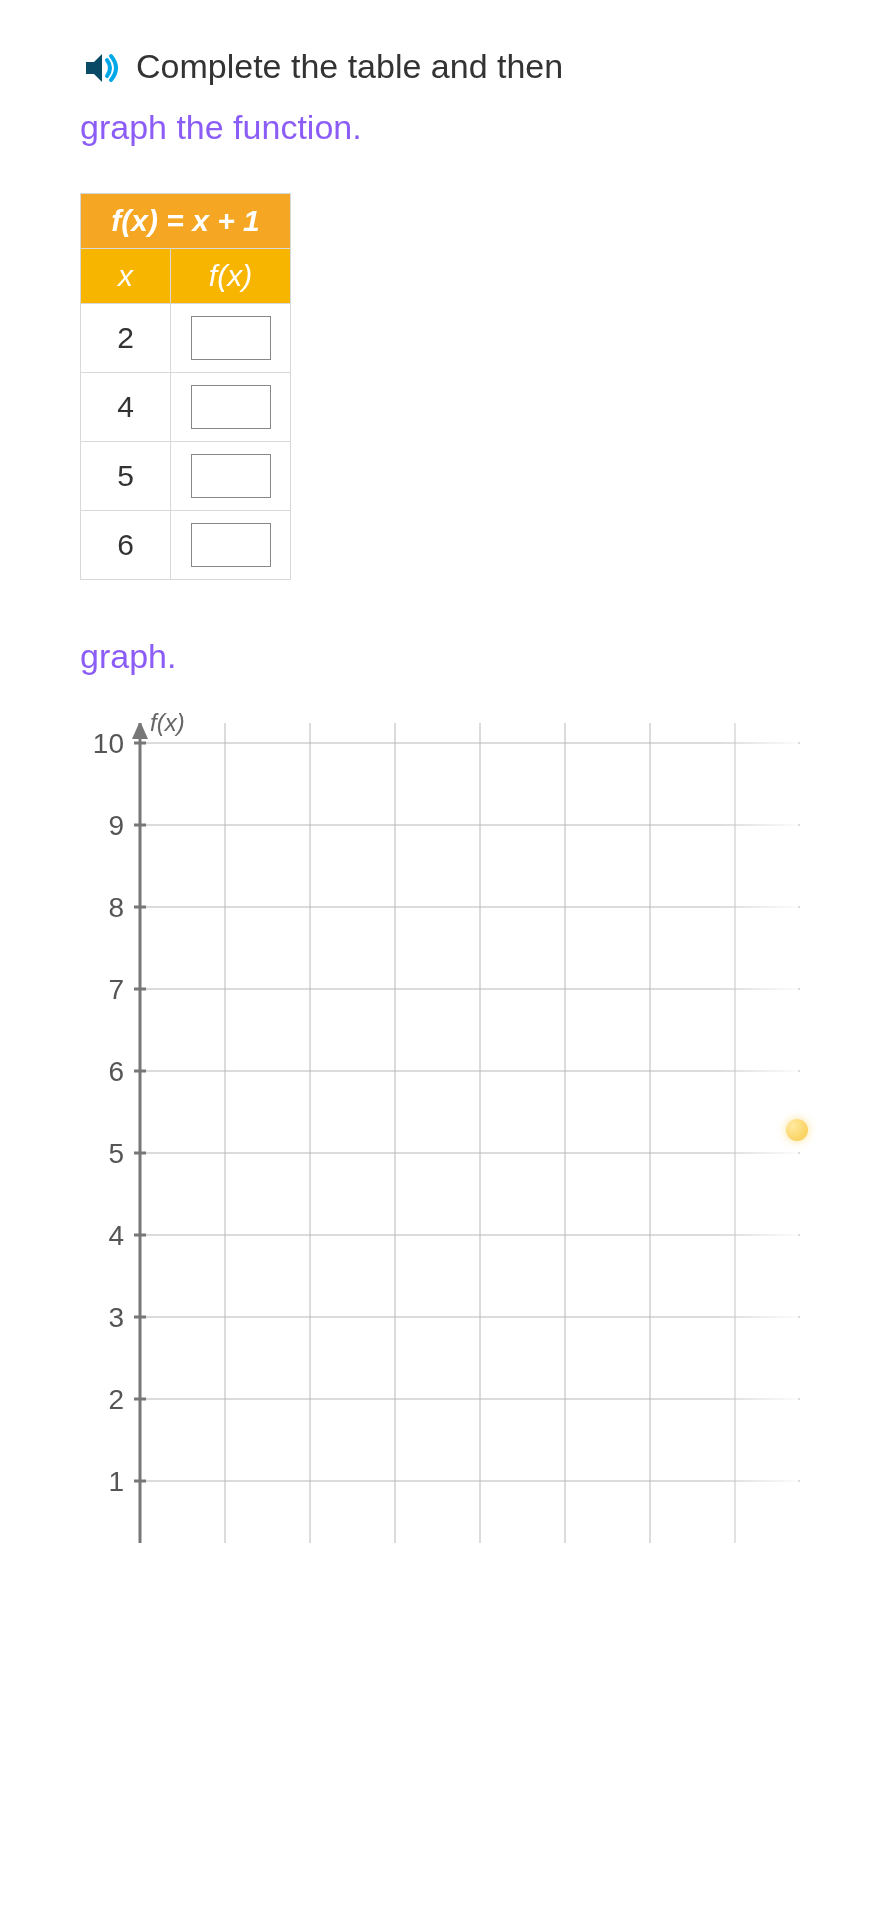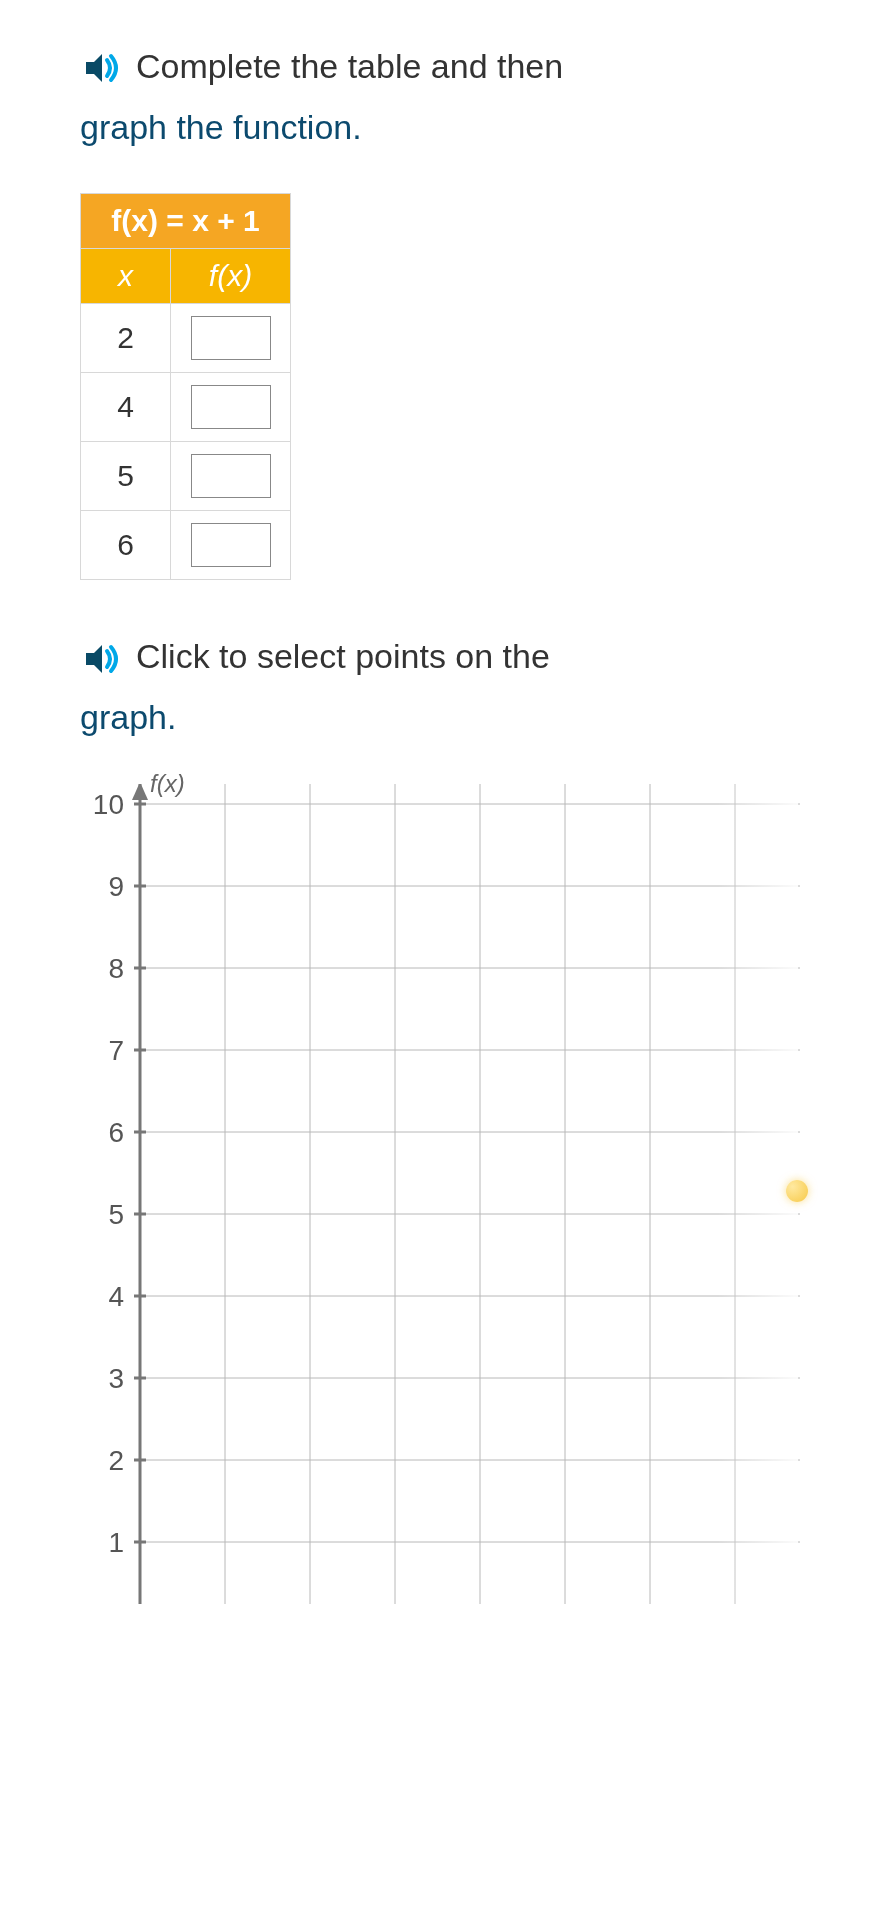--- a/index.html
+++ b/index.html
@@ -27,36 +27,37 @@
     margin-top: 4px;
   }
   .prompt-text {
     font-size: 34px;
     line-height: 1.55;
     color: #333;
   }
   .prompt-continue {
     font-size: 34px;
     line-height: 1.55;
-    color: #0c4a6e;
+    color: #8b5cf6;
     margin-bottom: 40px;
   }
 
   
   .func-table {
     border-collapse: collapse;
     margin-bottom: 50px;
   }
   .func-table th, .func-table td {
     border: 1px solid #d8d8d8;
     text-align: center;
   }
   .eq-cell {
     background: #f5a623;
     color: #fff;
+    font-style: italic;
     font-size: 30px;
     padding: 10px 14px;
     border: 1px solid #e59400;
   }
   .hdr-cell {
     background: #f7b500;
     color: #fff;
     font-style: italic;
     font-size: 30px;
     padding: 10px 0;
@@ -162,30 +163,20 @@
       <td class="x-cell">5</td>
       <td class="fx-cell"><input class="answer-box" value="" style=""></td>
     </tr>
     <tr>
       <td class="x-cell">6</td>
       <td class="fx-cell"><input class="answer-box" value="" style=""></td>
     </tr>
   </tbody>
     </table>
 
-  <div class="prompt-row">
-    <span class="sound-icon">
-      <svg width="44" height="44" viewBox="0 0 44 44">
-        <path d="M6 16 L14 16 L22 8 L22 36 L14 28 L6 28 Z" fill="#094a66"></path>
-        <path d="M27 14 Q33 22 27 30" stroke="#00a8e8" stroke-width="4" fill="none" stroke-linecap="round"></path>
-        <path d="M31 10 Q41 22 31 34" stroke="#00a8e8" stroke-width="4" fill="none" stroke-linecap="round"></path>
-      </svg>
-    </span>
-    <span class="prompt-text">Click to select points on the</span>
-  </div>
   <div class="prompt-continue">graph.</div>
 
   <div class="graph-wrap">
     <span class="y-label-top">f(x)</span>
     <svg class="graph-svg" width="720" height="820">
 
       <g>
 
         <line class="grid-line" x1="60" y1="20" x2="720" y2="20"></line>
         <line class="grid-line" x1="60" y1="102" x2="720" y2="102"></line>

